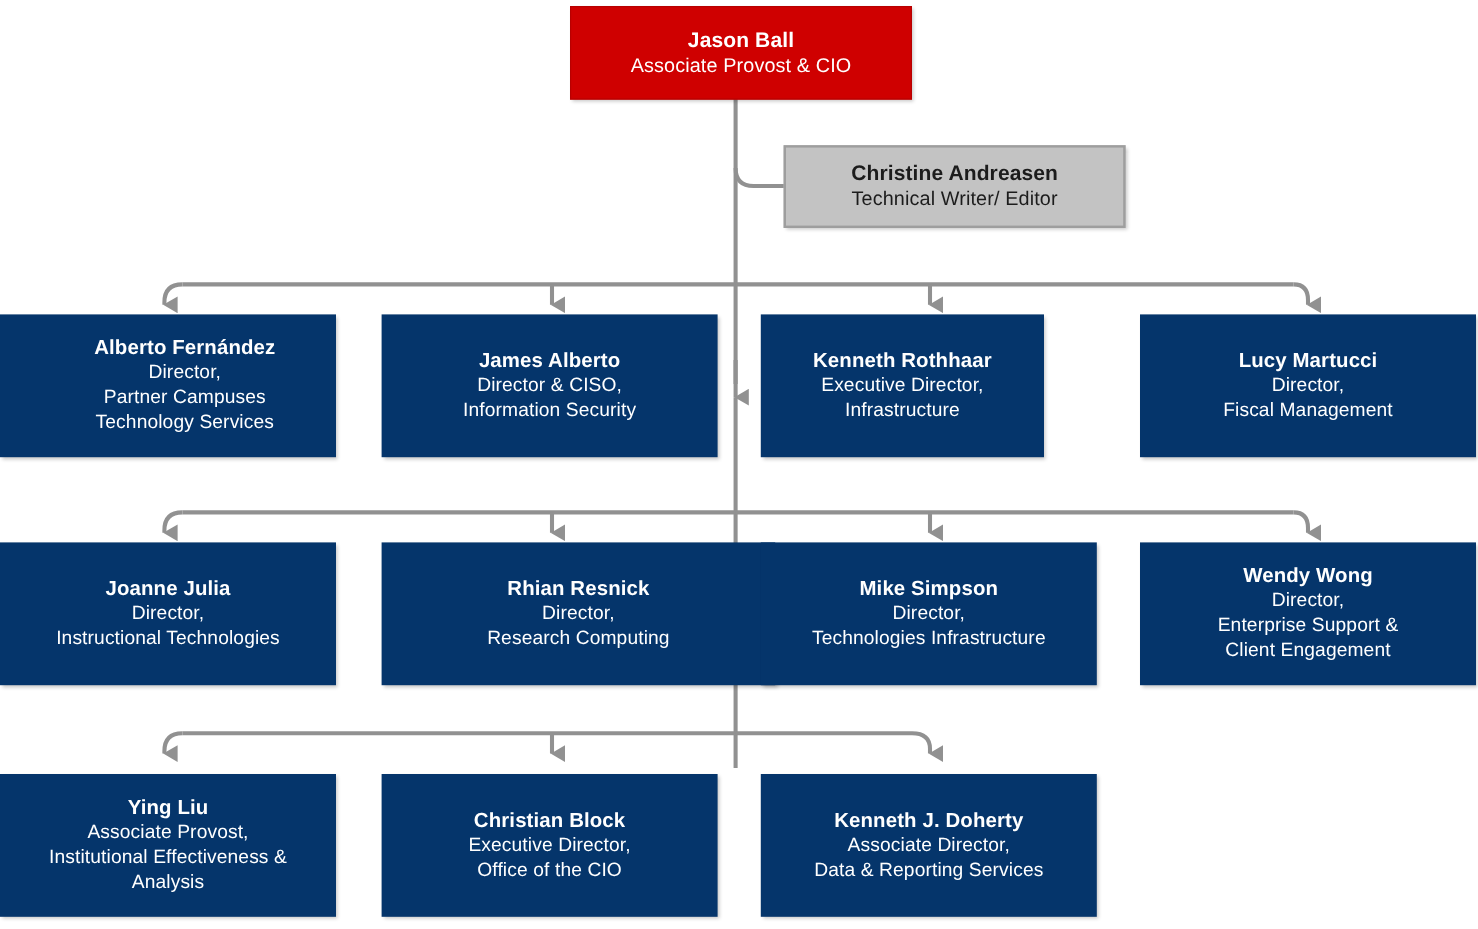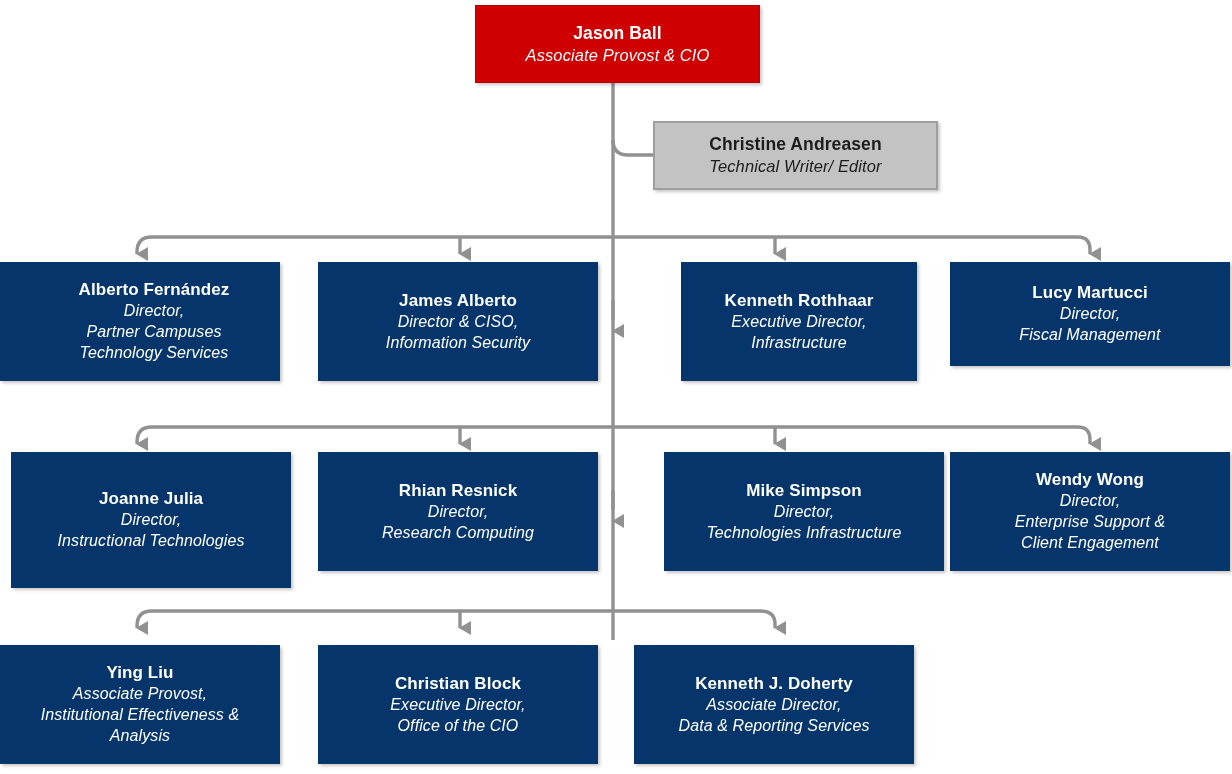--- a/index.html
+++ b/index.html
@@ -33,21 +33,20 @@
     line-height: 1.30;
     box-shadow: 2px 2px 3px rgba(0,0,0,0.22);
   }
   .node .nm {
     font-weight: bold;
     font-size: 17.5px;
     letter-spacing: 0.1px;
     white-space: nowrap;
   }
   .node .ttl {
-    font-style: italic;
     font-size: 16.5px;
     letter-spacing: 0.1px;
     white-space: nowrap;
   }
   .node.root {
     background: #cf0000;
     color: #ffffff;
     border: 1px solid #b80000;
   }
   .node.staff {
@@ -126,45 +125,45 @@
     <div class="ttl">Partner Campuses</div>
     <div class="ttl">Technology Services</div>
   </div>
 
   <div class="node unit" style="left:318px; top:262px; width:280px; height:119px;">
     <div class="nm">James Alberto</div>
     <div class="ttl">Director &amp; CISO,</div>
     <div class="ttl">Information Security</div>
   </div>
 
-  <div class="node unit" style="left:634px; top:262px; width:236px; height:119px;margin-left:47px;">
+  <div class="node unit" style="left:634px; top:262px; width:236px; height:119px;">
     <div class="nm">Kenneth Rothhaar</div>
     <div class="ttl">Executive Director,</div>
     <div class="ttl">Infrastructure</div>
   </div>
 
-  <div class="node unit" style="left:950px; top:262px; width:280px; height:104px;">
+  <div class="node unit" style="left:950px; top:262px; width:280px; height:119px;">
     <div class="nm">Lucy Martucci</div>
     <div class="ttl">Director,</div>
     <div class="ttl">Fiscal Management</div>
   </div>
 
-  <div class="node unit" style="left:0px; top:452px; width:280px; height:136px;margin-left:11px;">
+  <div class="node unit" style="left:0px; top:452px; width:280px; height:119px;">
     <div class="nm">Joanne Julia</div>
     <div class="ttl">Director,</div>
     <div class="ttl">Instructional Technologies</div>
   </div>
 
-  <div class="node unit" style="left:318px; top:452px; width:280px; height:119px;">
+  <div class="node unit" style="left:318px; top:452px; width:328px; height:119px;">
     <div class="nm">Rhian Resnick</div>
     <div class="ttl">Director,</div>
     <div class="ttl">Research Computing</div>
   </div>
 
-  <div class="node unit" style="left:634px; top:452px; width:280px; height:119px;margin-left:30px;">
+  <div class="node unit" style="left:634px; top:452px; width:280px; height:119px;">
     <div class="nm">Mike Simpson</div>
     <div class="ttl">Director,</div>
     <div class="ttl">Technologies Infrastructure</div>
   </div>
 
   <div class="node unit" style="left:950px; top:452px; width:280px; height:119px;">
     <div class="nm">Wendy Wong</div>
     <div class="ttl">Director,</div>
     <div class="ttl">Enterprise Support &amp;</div>
     <div class="ttl">Client Engagement</div>

